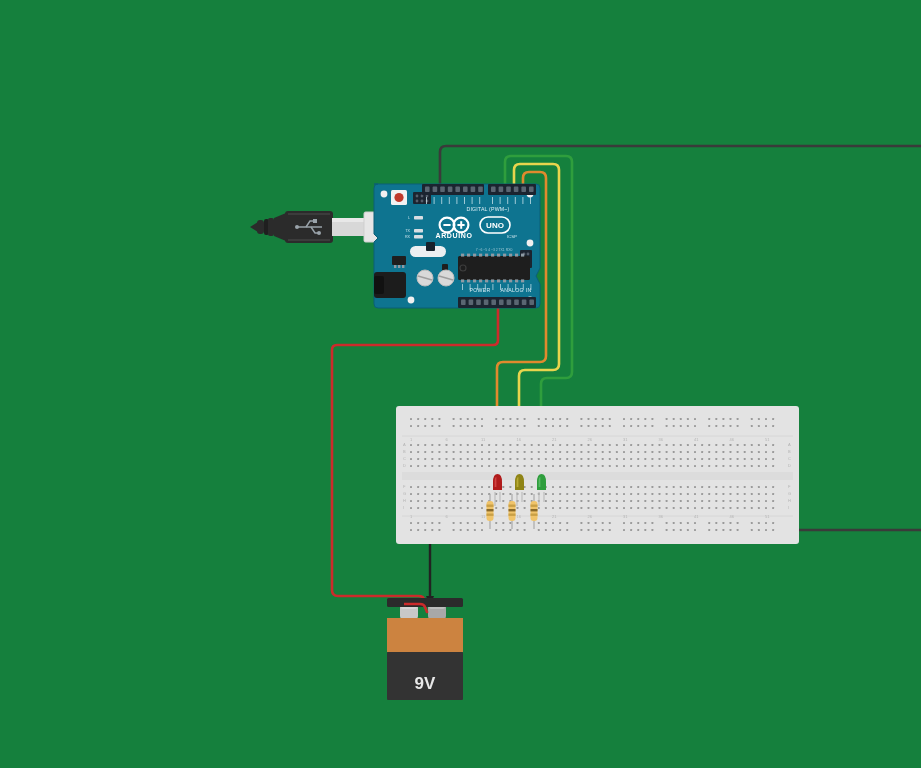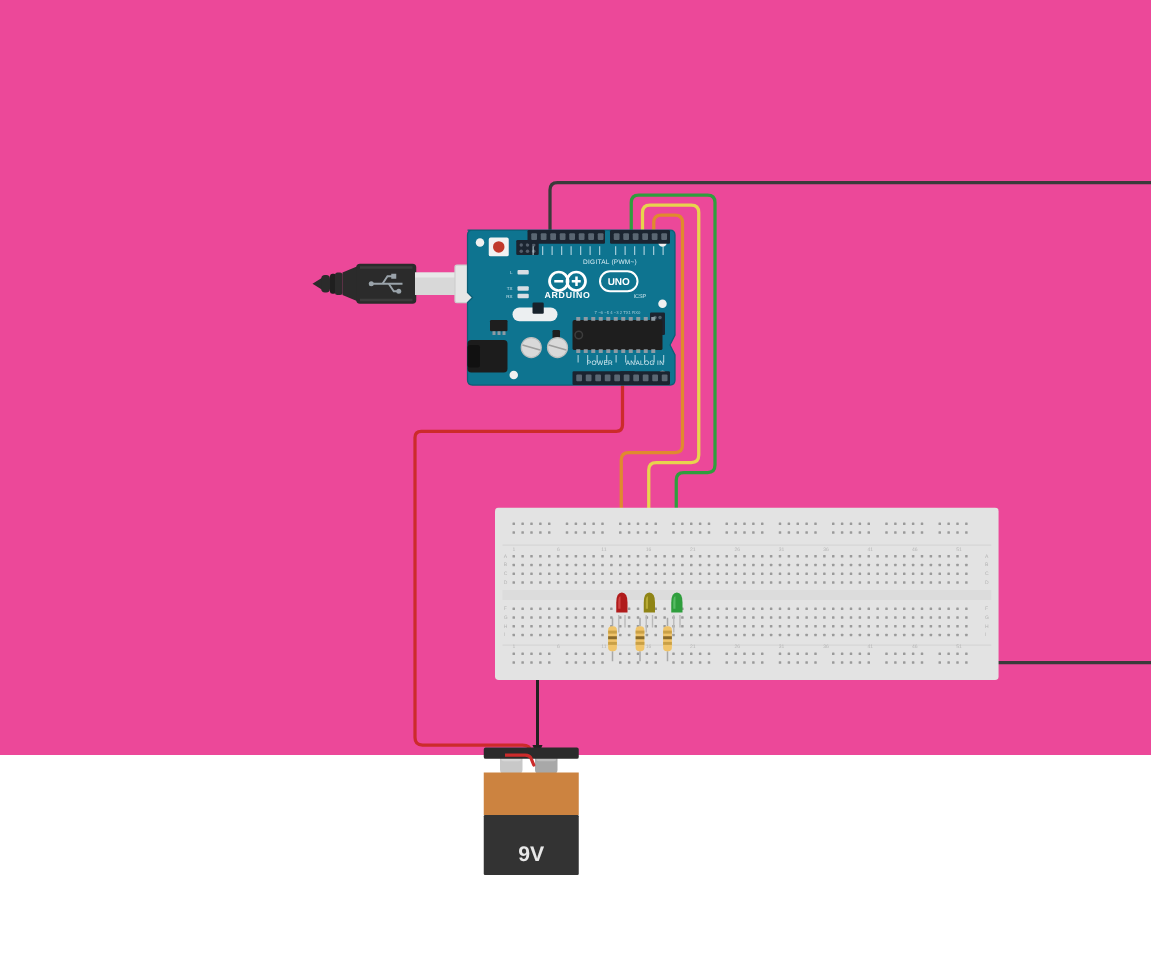--- a/index.html
+++ b/index.html
@@ -1,19 +1,19 @@
 <!DOCTYPE html>
 <html><head>
 <meta charset="utf-8">
 <title>Circuit Design</title>
 <style>
   html,body{margin:0;padding:0;background:#ffffff;}
   body{width:921px;height:768px;position:relative;overflow:hidden;
        font-family:"Liberation Sans",sans-serif;}
-  #stage{position:absolute;left:0;top:0;width:921px;height:604px;background:#ec4899;}
+  #stage{position:absolute;left:0;top:0;width:921px;height:768px;background:#15803d;}
   .abs{position:absolute;}
   svg{display:block;}
   .nosel{user-select:none;}
 </style>
 </head>
 <body>
 
 <div id="stage">
 
   <svg class="abs nosel" style="left:0;top:0;" width="921" height="768">

